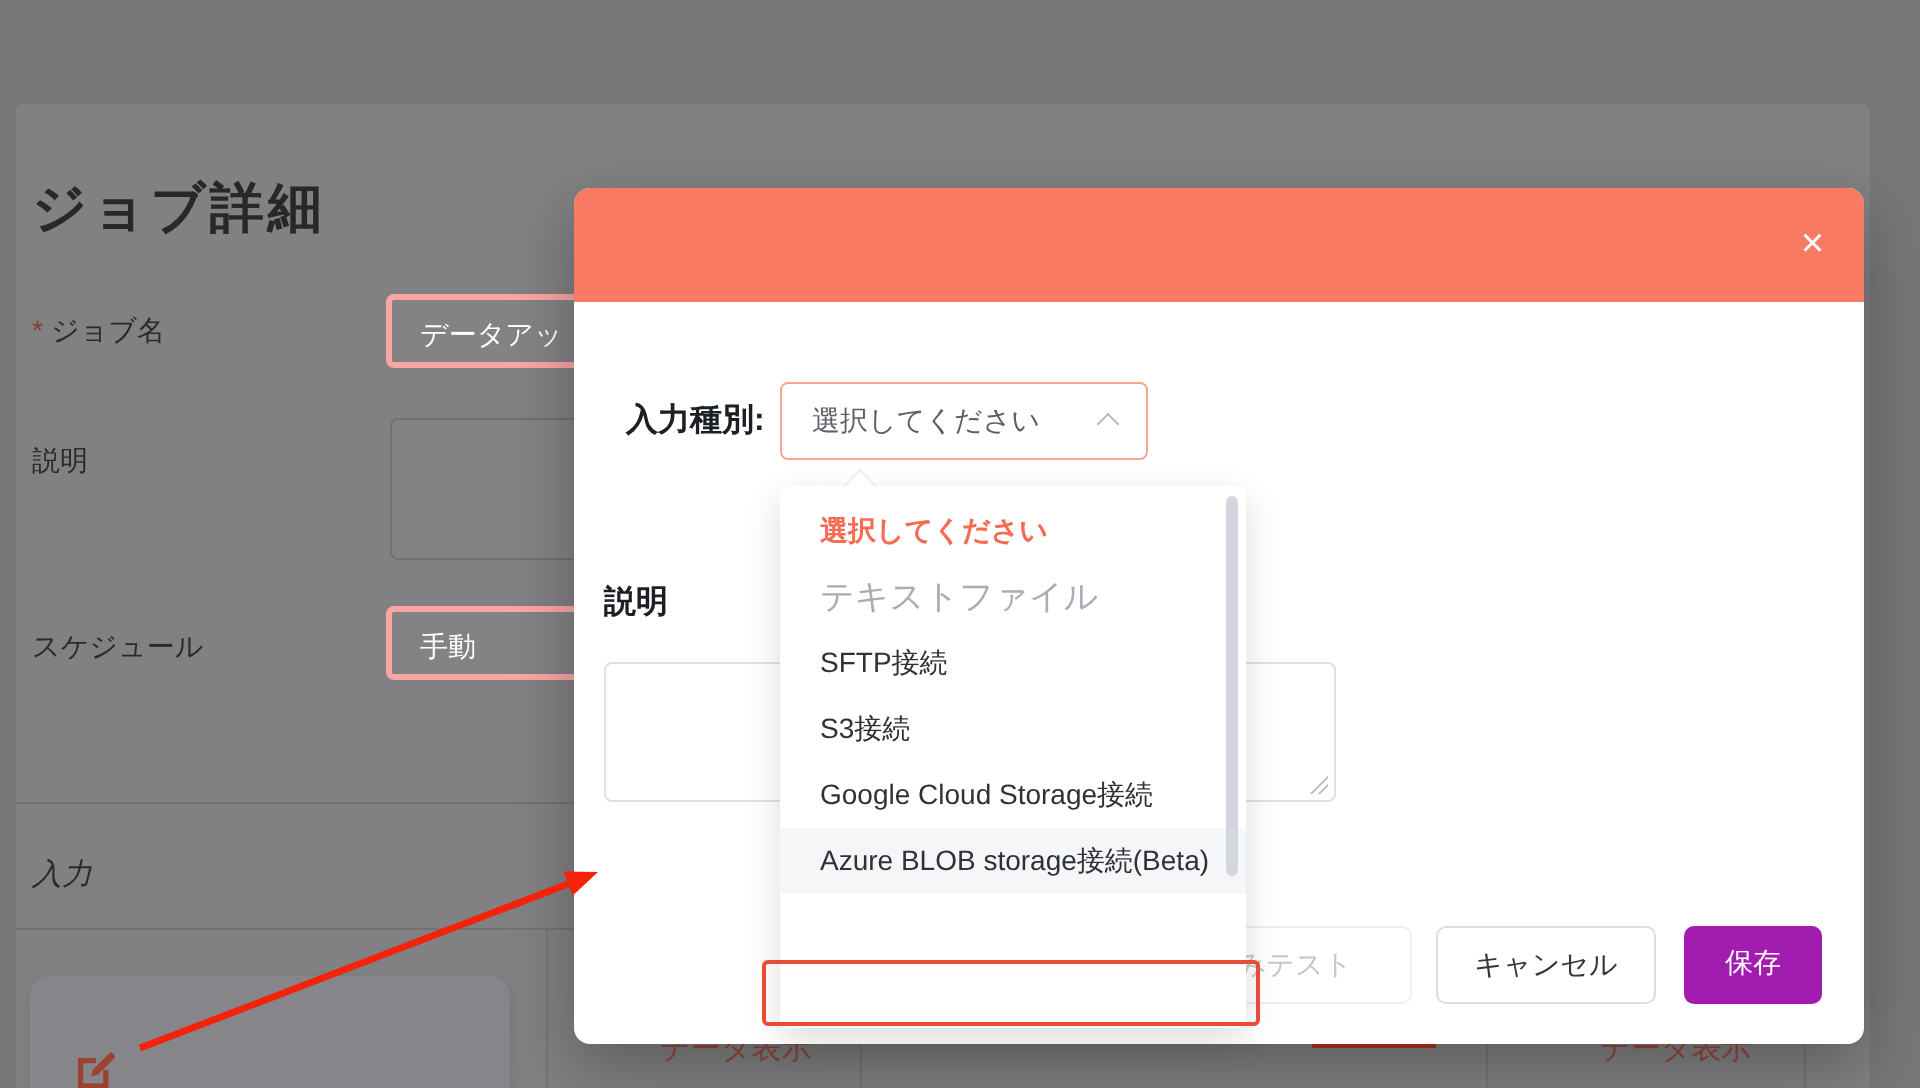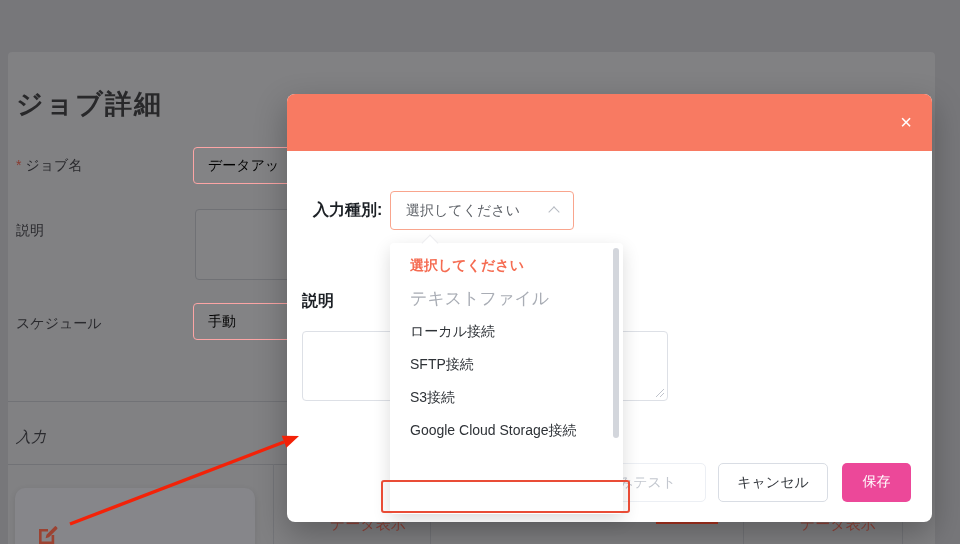--- a/index.html
+++ b/index.html
@@ -5,22 +5,22 @@
   * { margin:0; padding:0; box-sizing:border-box; }
   html,body { width:960px; height:544px; overflow:hidden; }
   body { font-family:"Liberation Sans","DejaVu Sans",sans-serif; background:#77777a; }
   #stage { position:relative; width:960px; height:544px; overflow:hidden;margin-top:44px; }
 
   
   .bg-card { position:absolute; left:8px; top:8px; width:927px; height:526px; background:#818183; border-radius:4px; }
   .bg-title { position:absolute; left:16px; top:42px; font-size:27px; font-weight:700; color:#28282a; letter-spacing:2px; }
   .bg-label { position:absolute; font-size:14px; color:#2a2a2e; }
   .req { color:#8a3a30; margin-right:4px; }
-  .bg-input { position:absolute; height:37px; background:#838385; border:1px solid #fca5a5; border-radius:4px;
-              font-size:14px; color:#000000; line-height:35px; padding-left:14px; white-space:nowrap; overflow:hidden; }
+  .bg-input { position:absolute; height:37px; background:#838385; border:3px solid #fca5a5; border-radius:4px;
+              font-size:14px; color:#ffffff; line-height:35px; padding-left:14px; white-space:nowrap; overflow:hidden; }
   .bg-textarea { position:absolute; left:195px; top:165px; width:178px; height:71px; background:#838385;
                  border:1px solid #707175; border-radius:4px; }
   .bg-divider { position:absolute; left:8px; width:919px; height:1px; background:#717276; }
   .bg-vline { position:absolute; top:420px; width:1px; height:113px; background:#747579; }
   .bg-cell-card { position:absolute; left:15px; top:444px; width:240px; height:83px; background:#86868a;
                   border-radius:10px; box-shadow:0 2px 6px rgba(0,0,0,0.10); }
   .bg-edit-icon { position:absolute; left:36px; top:479px; width:24px; height:24px; }
   .bg-datalink { position:absolute; top:471px; font-size:15px; color:#93453a; }
   .bg-redline { position:absolute; left:656px; top:477px; width:62px; height:3px; background:#b23420; }
 
@@ -34,21 +34,21 @@
               border-radius:4px; background:#fff; cursor:pointer; }
   .m-select-text { position:absolute; left:15px; top:0; line-height:37px; font-size:14px; color:#5c6066; }
   .chev-up { position:absolute; right:15px; top:16px; width:8px; height:8px;
              border-top:1.5px solid #b6bac2; border-left:1.5px solid #b6bac2; transform:rotate(45deg); }
   .m-textarea { position:absolute; left:15px; top:237px; width:366px; height:70px; border:1px solid #dde0e6; border-radius:4px; }
   .resize-grip { position:absolute; right:3px; bottom:3px; width:10px; height:10px;
                  background:linear-gradient(135deg, transparent 0 55%, #c0c4cc 55% 62%, transparent 62% 75%, #c0c4cc 75% 82%, transparent 82%); }
   .m-btn { position:absolute; top:369px; height:39px; border-radius:5px; font-size:14px; text-align:center; line-height:37px; cursor:pointer; }
   .btn-ghost { left:288px; width:131px; border:1px solid #eceff4; color:#c3c7cf; background:#fff; }
   .btn-cancel { left:431px; width:110px; border:1px solid #d9dde4; color:#33373d; background:#fff; }
-  .btn-save { left:555px; width:69px; background:#ec4899; color:#ffffff; }
+  .btn-save { left:555px; width:69px; background:#a21caf; color:#ffffff; }
 
   
   .dropdown { position:absolute; left:390px; top:199px; width:233px; height:271px; background:#ffffff;
               border-radius:4px; box-shadow:0 6px 18px rgba(0,0,0,0.14); z-index:20; padding-top:6px; }
   .dd-caret { position:absolute; left:424px; top:193px; width:12px; height:12px; background:#fff;
               transform:rotate(45deg); border-top:1px solid #ececef; border-left:1px solid #ececef; z-index:21; }
   .dd-item { height:33px; line-height:33px; padding-left:20px; font-size:14px; color:#2e3237; cursor:pointer; white-space:nowrap; }
   .dd-item.placeholder { color:#f56c52; font-weight:700; }
   .dd-item.group { color:#a9adb5; font-size:17px; cursor:default; }
   .dd-item.hovered { background:#f4f6f8; }
@@ -114,24 +114,24 @@
 
     <div class="m-btn btn-ghost">込みテスト</div>
     <div class="m-btn btn-cancel">キャンセル</div>
     <div class="m-btn btn-save">保存</div>
   </div>
 
   <div class="dd-caret"></div>
   <div class="dropdown">
     <div class="dd-item placeholder">選択してください</div>
     <div class="dd-item group">テキストファイル</div>
-    <div class="dd-item">ローカル接続</div>
     <div class="dd-item">SFTP接続</div>
     <div class="dd-item">S3接続</div>
     <div class="dd-item">Google Cloud Storage接続</div>
+    <div class="dd-item hovered">Azure BLOB storage接続(Beta)</div>
     <div class="dd-scrollbar"></div>
   </div>
 
   <div class="anno-rect"></div>
   <svg class="anno-arrow" viewBox="0 0 960 544">
     <line x1="70" y1="480" x2="284" y2="398" stroke="#f32208" stroke-width="3.4"></line>
     <polygon points="299,392 286.4,403.8 281.7,391.7" fill="#f32208"></polygon>
   </svg>
 
 </div>

